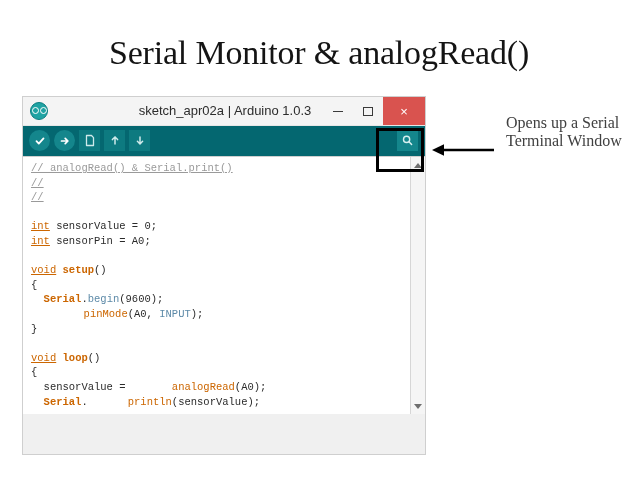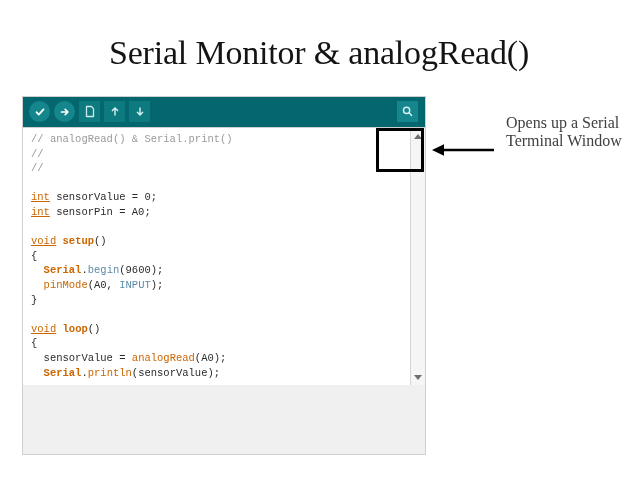--- a/index.html
+++ b/index.html
@@ -251,24 +251,24 @@
     right: 20px;
     font-family: "Liberation Mono", monospace;
     font-size: 10.5px;
     line-height: 14.6px;
     color: #2b2b2b;
     white-space: pre;
   }
   .code .ln { display: block; height: 14.6px; }
   .kw      { color: #cc6600; text-decoration: underline; }
   .kwb     { color: #cc6600; font-weight: bold; }
-  .fn      { color: #cc6600; }
+  .fn      { color: #cc6600; margin-left: 40px; }
   .lit     { color: #5d8aa8; }
   .mth     { color: #5d8aa8; }
-  .cmt     { color: #9a9a9a; }
+  .cmt     { color: #9a9a9a; text-decoration: underline; }
 
   
   .scrollbar {
     position: absolute;
     right: 0;
     top: 0;
     width: 15px;
     height: 257px;
     background: #f5f5f5;
     border-left: 1px solid #d6d6d6;
@@ -317,20 +317,34 @@
     height: 14px;
   }
 </style>
 </head>
 <body>
 
 <div class="slide-title">Serial Monitor &amp; analogRead()</div>
 
 <div class="ide-window">
 
+  <div class="titlebar">
+    <div class="app-logo"></div>
+    <div class="title-text">sketch_apr02a | Arduino 1.0.3</div>
+
+    <div class="win-btns">
+      <div class="win-btn">
+        <span class="glyph-min"></span>
+      </div>
+      <div class="win-btn">
+        <span class="glyph-max"></span>
+      </div>
+      <div class="win-btn close">×</div>
+    </div>
+  </div>
 
 
   <div class="toolbar">
     <div class="tool-group">
 
       <div class="tool-btn round">
         <svg width="12" height="12" viewBox="0 0 12 12">
           <path d="M2.5 6.2 L4.8 8.6 L9.5 3.4" stroke="#ffffff" stroke-width="1.8" fill="none" stroke-linecap="round" stroke-linejoin="round"></path>
         </svg>
       </div>

